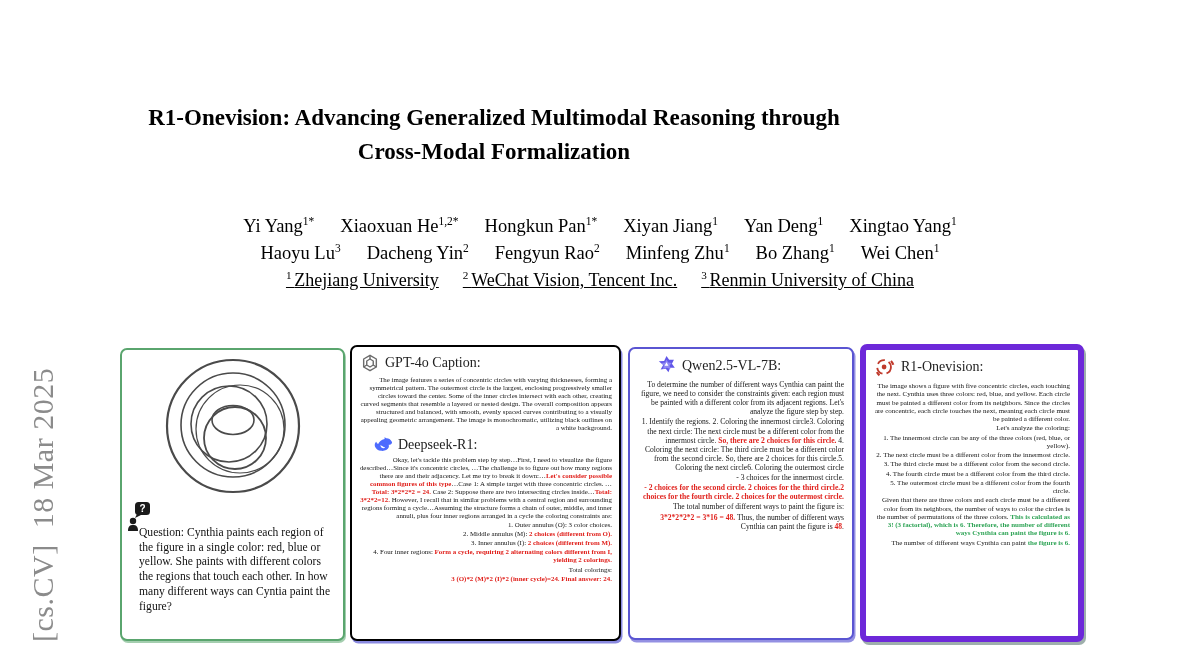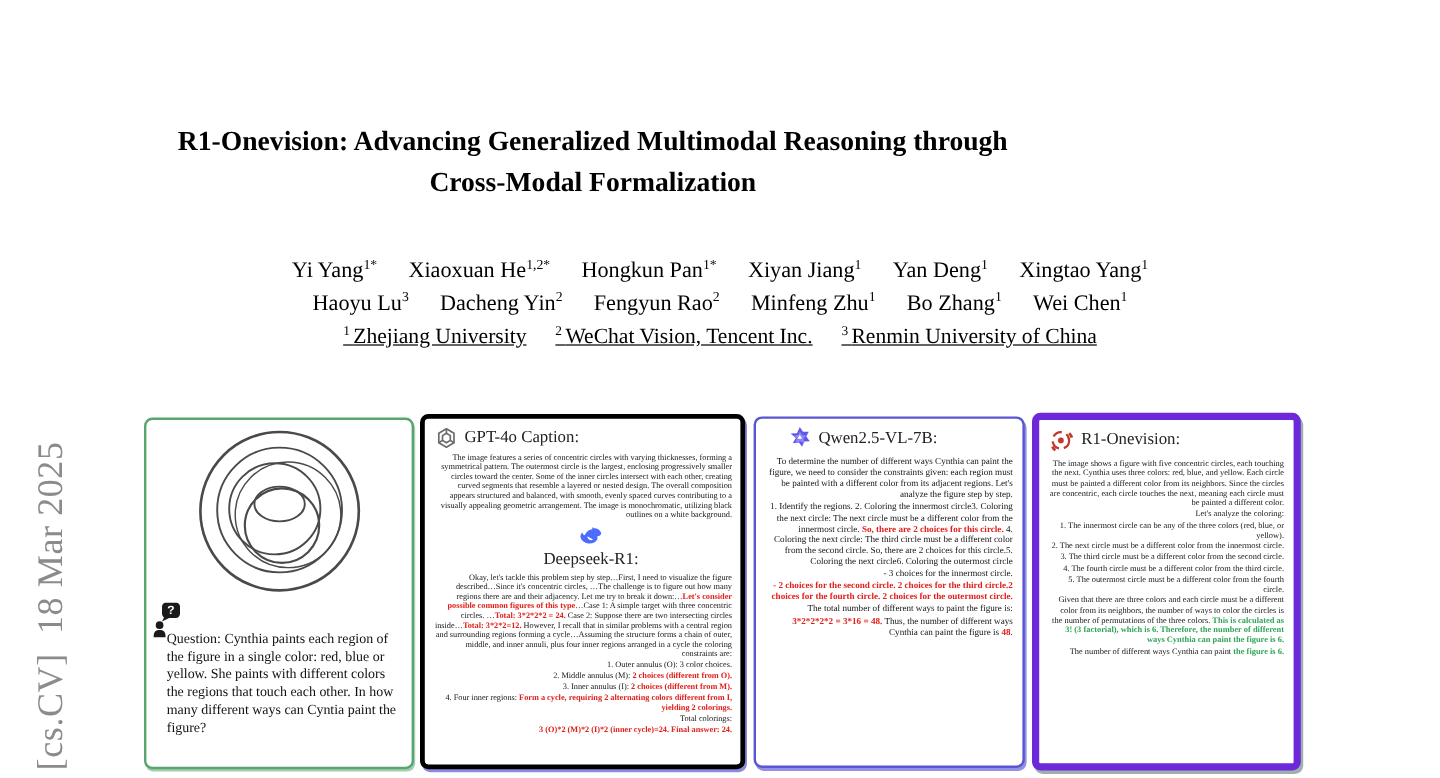--- a/index.html
+++ b/index.html
@@ -21,21 +21,21 @@
   .author { margin:0 13px; white-space:nowrap; }
   .affil-row { line-height:27px; font-size:18px;text-decoration:underline; }
   .affil { margin:0 12px; white-space:nowrap; }
   sup { font-size:0.62em; vertical-align:super; line-height:0; }
 
   
   .panel { position:absolute; background:#fff; border-radius:7px; }
   .panel-question { left:120px; top:348px; width:225px; height:293px;
                     border:2px solid #5aa56e; box-shadow:1px 2px 0 rgba(90,165,110,.55); }
   .panel-gpt      { left:350px; top:345px; width:271px; height:296px;
-                    border:4px solid #000000; box-shadow:1.5px 2.5px 0 rgba(75,75,208,.65); }
+                    border:2px solid #000000; box-shadow:1.5px 2.5px 0 rgba(75,75,208,.65); }
   .panel-qwen     { left:628px; top:347px; width:226px; height:293px;
                     border:2px solid #5a55d2; box-shadow:1.5px 2.5px 0 rgba(90,85,210,.65); }
   .panel-r1       { left:860px; top:344px; width:224px; height:298px;
                     border:6px solid #6d28d9; box-shadow:2px 3px 0 rgba(93,122,116,.6); }
 
   .hdr { display:flex; align-items:center; gap:5px; padding:6px 8px 2px 8px; }
   .hdr-label { font-size:14px; color:#222; }
   .hdr svg { flex:0 0 auto; }
 
   .body-txt { padding:1px 7px 2px 7px; font-size:6.9px; line-height:1.17; color:#141414;
@@ -104,21 +104,21 @@
           <path d="M12 2.8 L19.6 7.2 V16.8 L12 21.2 L4.4 16.8 V7.2 Z"></path>
           <path d="M12 7.2 L15.9 9.6 V14.4 L12 16.8 L8.1 14.4 V9.6 Z"></path>
           <path d="M12 2.8 V7.2 M19.6 16.8 L15.9 14.4 M4.4 16.8 L8.1 14.4"></path>
         </g>
       </svg>
       <span class="hdr-label">GPT-4o Caption:</span>
     </div>
     <div class="body-txt">
         <div class="p"><span>The image features a series of concentric circles with varying thicknesses, forming a symmetrical pattern. The outermost circle is the largest, enclosing progressively smaller circles toward the center. Some of the inner circles intersect with each other, creating curved segments that resemble a layered or nested design. The overall composition appears structured and balanced, with smooth, evenly spaced curves contributing to a visually appealing geometric arrangement. The image is monochromatic, utilizing black outlines on a white background.</span></div>
       </div>
-    <div class="hdr" style="padding-top:1px; padding-left:22px;flex-direction:column;">
+    <div class="hdr" style="padding-top:1px; padding-left:22px;">
       <svg width="19" height="15" viewBox="0 0 24 18">
         <path fill="#4d6bfe" d="M22.5 5.5 C21 2.5 18 1 15.5 1.2 C14.8 0.4 13.8 0 13 0.3 C13.4 0.9 13.5 1.4 13.4 2 C9 2.6 6.5 5.8 5.2 8.4 C4 7.9 3.2 7 3 5.6 C1.2 6.8 0.4 9.2 1.2 11.4 C2.2 14.2 5 16.6 9.2 17 C13.5 17.4 17 16 18.4 13.2 C19 12 19 10.6 18.6 9.4 C20 9.6 21.6 8.8 22.5 7.4 C22.9 6.8 22.8 6.1 22.5 5.5 Z M12 13.8 C9.5 13.4 8 11.6 8.2 9.6 C10 10.8 11.6 11.9 14 12.6 C13.5 13.4 12.8 13.9 12 13.8 Z"></path>
       </svg>
       <span class="hdr-label">Deepseek-R1:</span>
     </div>
     <div class="body-txt">
         <div class="p"><span>Okay, let's tackle this problem step by step…First, I need to visualize the figure described…Since it's concentric circles, …The challenge is to figure out how many regions there are and their adjacency. Let me try to break it down:…</span><span class="seg-red">Let's consider possible common figures of this type</span><span>…Case 1: A simple target with three concentric circles. …</span><span class="seg-red">Total: 3*2*2*2 = 24.</span><span> Case 2: Suppose there are two intersecting circles inside…</span><span class="seg-red">Total: 3*2*2=12.</span><span> However, I recall that in similar problems with a central region and surrounding regions forming a cycle…Assuming the structure forms a chain of outer, middle, and inner annuli, plus four inner regions arranged in a cycle the coloring constraints are:</span></div>
         <div class="p li"><span>1. Outer annulus (O): 3 color choices.</span></div>
         <div class="p li"><span>2. Middle annulus (M): </span><span class="seg-red">2 choices (different from O).</span></div>
         <div class="p li"><span>3. Inner annulus (I): </span><span class="seg-red">2 choices (different from M).</span></div>

